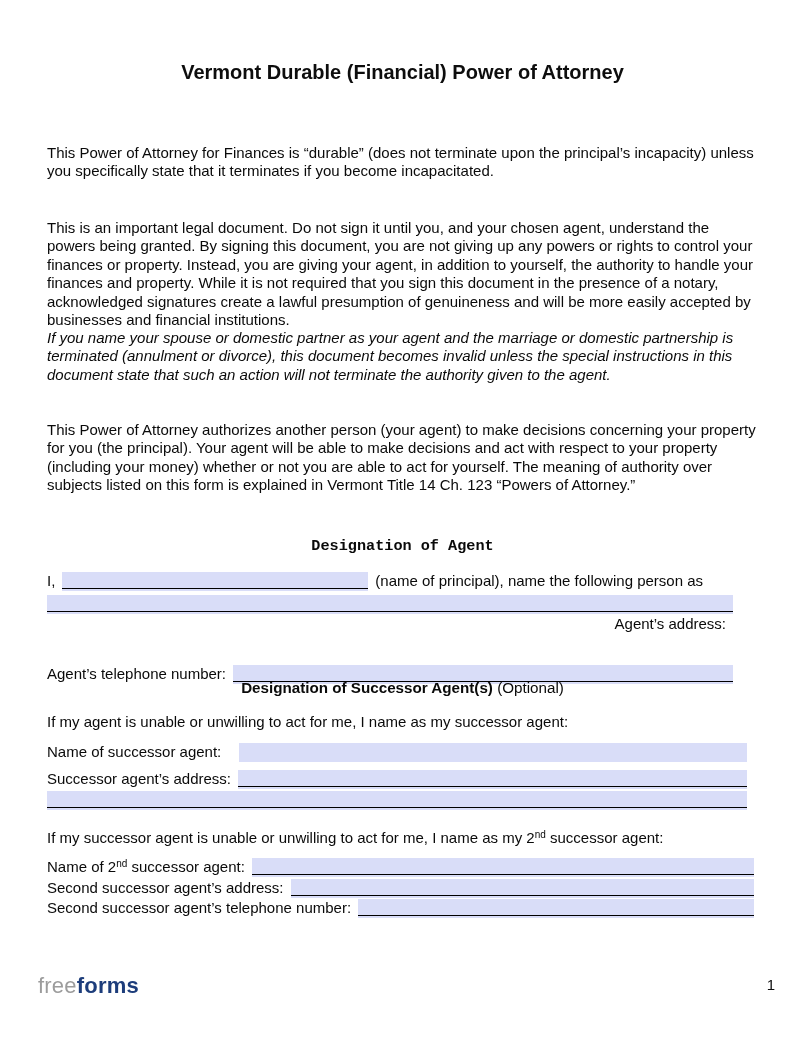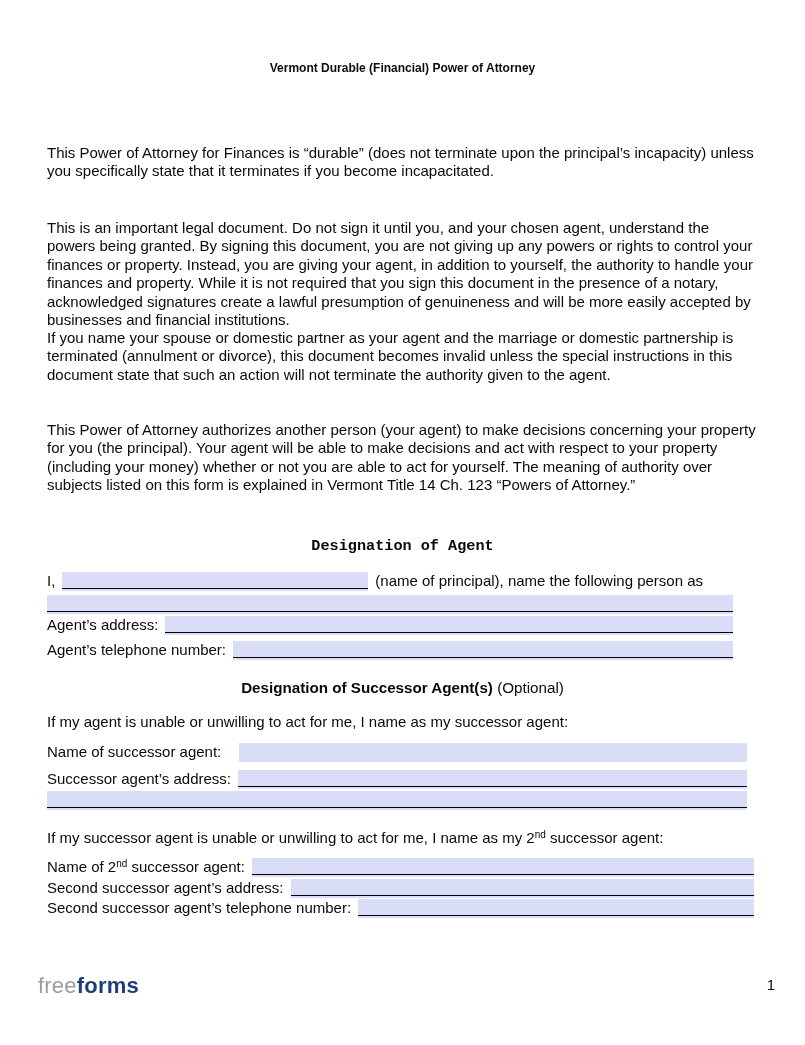--- a/index.html
+++ b/index.html
@@ -4,29 +4,29 @@
 <style>
   html, body { margin:0; padding:0; }
   body {
     width:805px; height:1045px; background:#ffffff; position:relative;
     font-family:"Liberation Sans", sans-serif; color:#000;
     overflow:hidden;
   }
   .abs { position:absolute; }
   .doc-title {
     top:61px; left:0; width:805px; text-align:center;
-    font-size:12px; font-weight:bold; color:#0d0d0d;
+    font-size:20px; font-weight:bold; color:#0d0d0d;
   }
   .para {
     left:47px; width:714px; font-size:15px; line-height:18.4px;
     text-align:left; color:#0a0a0a;
   }
   .p1 { top:144px; }
   .p2 { top:219px; }
-  .p3 { top:329px; }
+  .p3 { top:329px;font-style:italic; }
   .p4 { top:421px; }
   .section-heading {
     left:0; width:805px; text-align:center; font-size:15.2px; color:#0a0a0a;
   }
   .section-heading .bold { font-weight:bold; }
   .h-agent { top:537px;font-family:Liberation Mono, monospace; }
   .h-successor { top:679px; }
   .intro-line { left:47px; width:714px; font-size:15px; color:#0a0a0a; }
   .i-successor { top:713px; }
   .i-second { top:829px; }
@@ -43,22 +43,22 @@
     content:""; position:absolute; left:0; right:0; bottom:2px;
     border-bottom:1.7px solid #000;
   }
   .field.no-line::after { display:none; }
   .field.fixed { flex:0 0 auto; width:306px; }
   
   .principal-line { top:571px; width:712px; }
   .principal-line .suffix { white-space:nowrap; padding-left:7px; line-height:20px; }
   
   .r-agent-name  { top:593px; width:686px; height:21px; }
-  .r-agent-addr  { top:614px; width:686px; height:21px; }
-  .r-agent-phone { top:636px; width:686px; height:24px; }
+  .r-agent-addr  { top:614px; width:686px; height:21px;flex-direction:column; }
+  .r-agent-phone { top:660px; width:686px; height:24px; }
   
   .r-succ-name  { top:740px; width:700px; height:22px; }
   .r-succ-addr  { top:768px; width:700px; height:21px; }
   .r-succ-phone { top:789px; width:700px; height:21px; }
   
   .r-succ2-name  { top:856px; width:707px; height:21px; }
   .r-succ2-addr  { top:877px; width:707px; height:21px; }
   .r-succ2-phone { top:897px; width:707px; height:21px; }
   sup.ord { font-size:10px; vertical-align:5px; line-height:0; }
   

